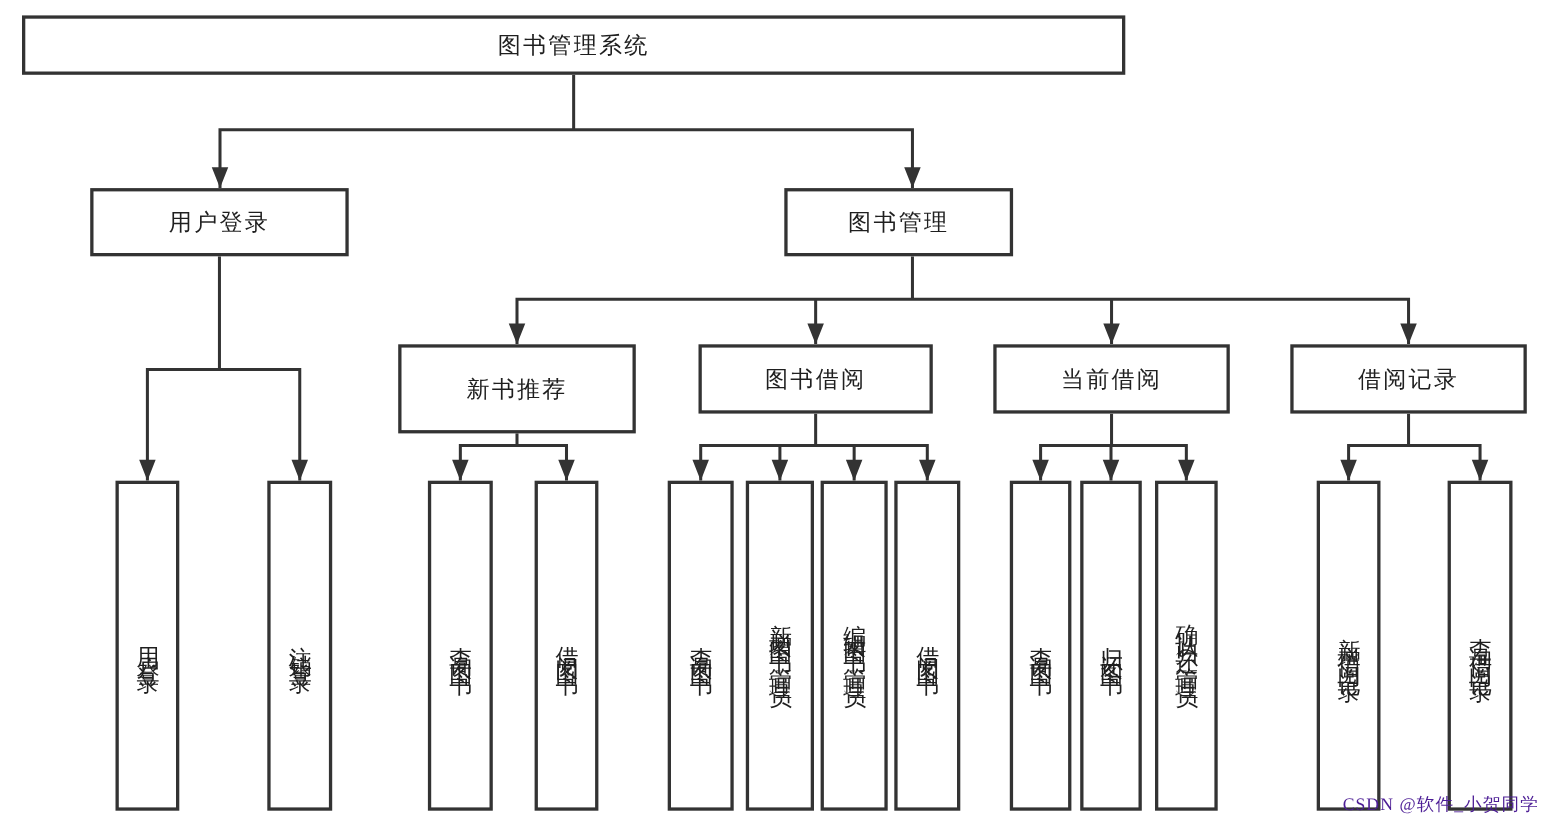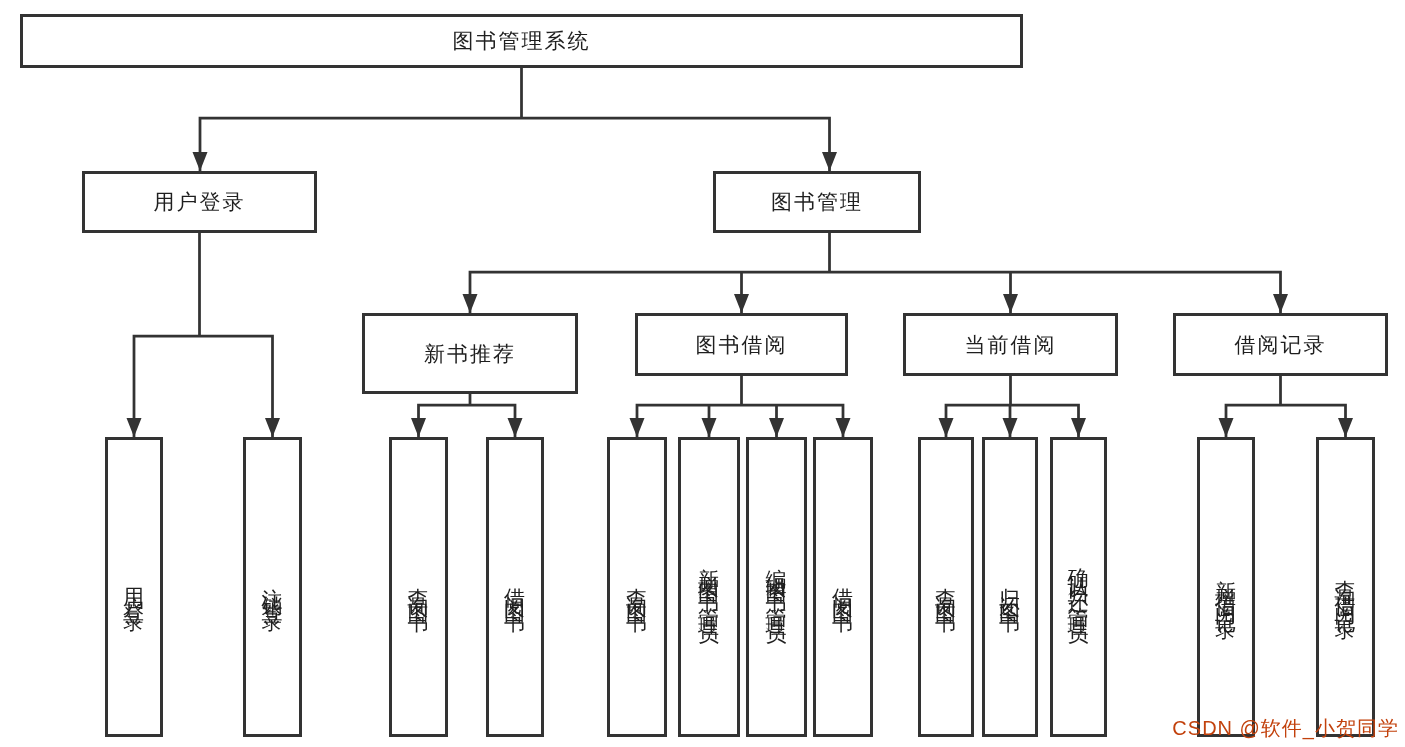--- a/index.html
+++ b/index.html
@@ -2,21 +2,21 @@
 <html><head>
 <meta charset="utf-8">
 <style>
   html, body { margin: 0; padding: 0; background: #ffffff; }
   #canvas {
     position: relative;
     width: 1405px;
     height: 747px;
     background: #ffffff;
     overflow: hidden;
-    font-family: Liberation Sans, sans-serif;
+    font-family: Liberation Serif, serif;
   }
   #connector-layer {
     position: absolute;
     left: 0; top: 0;
     width: 1405px; height: 747px;
   }
   .box {
     position: absolute;
     box-sizing: border-box;
     border: 3px solid #333333;
@@ -37,23 +37,23 @@
     text-orientation: mixed;
     font-size: 21px;
     letter-spacing: 8px;
     line-height: 1;
     white-space: nowrap;
   }
   #watermark {
     position: absolute;
     right: 6px;
     bottom: 5px;
-    font-size: 20px;
+    font-size: 16px;
     letter-spacing: 1px;
-    color: #c2410c;
+    color: #4c1d95;
     z-index: 5;
     white-space: nowrap;
   }
 </style>
 </head>
 <body>
 
 <div id="canvas">
 
   <svg id="connector-layer" viewBox="0 0 1405 747" xmlns="http://www.w3.org/2000/svg">

